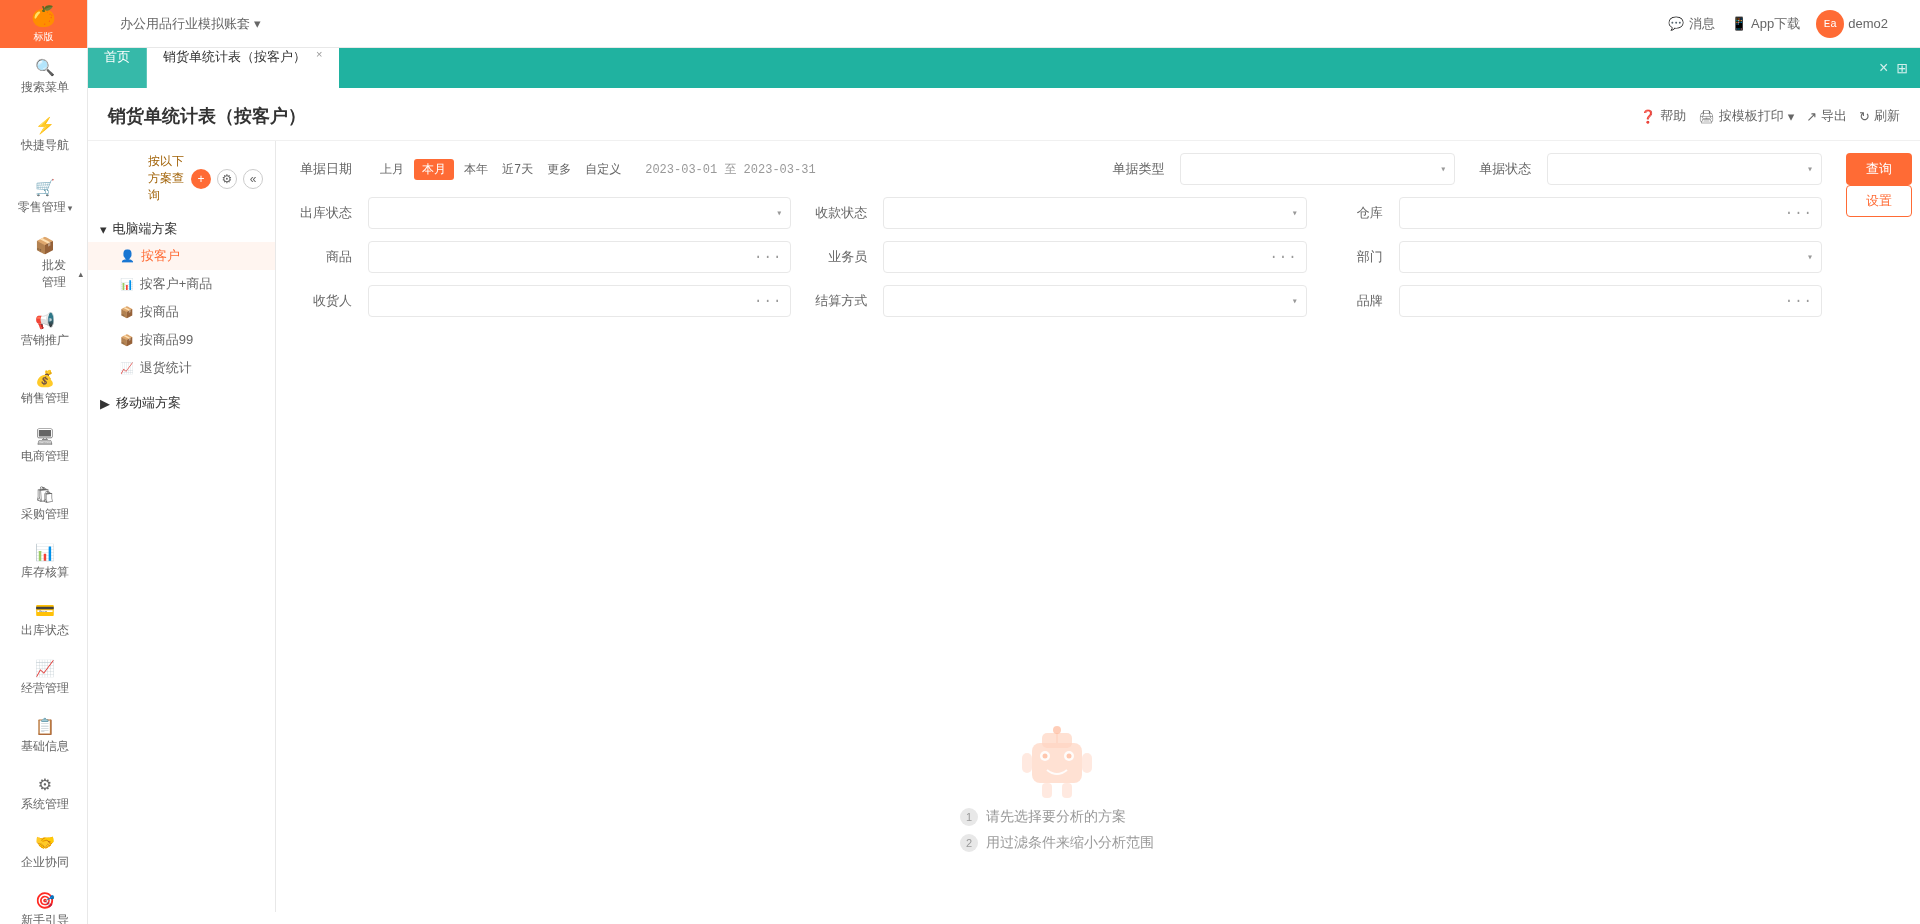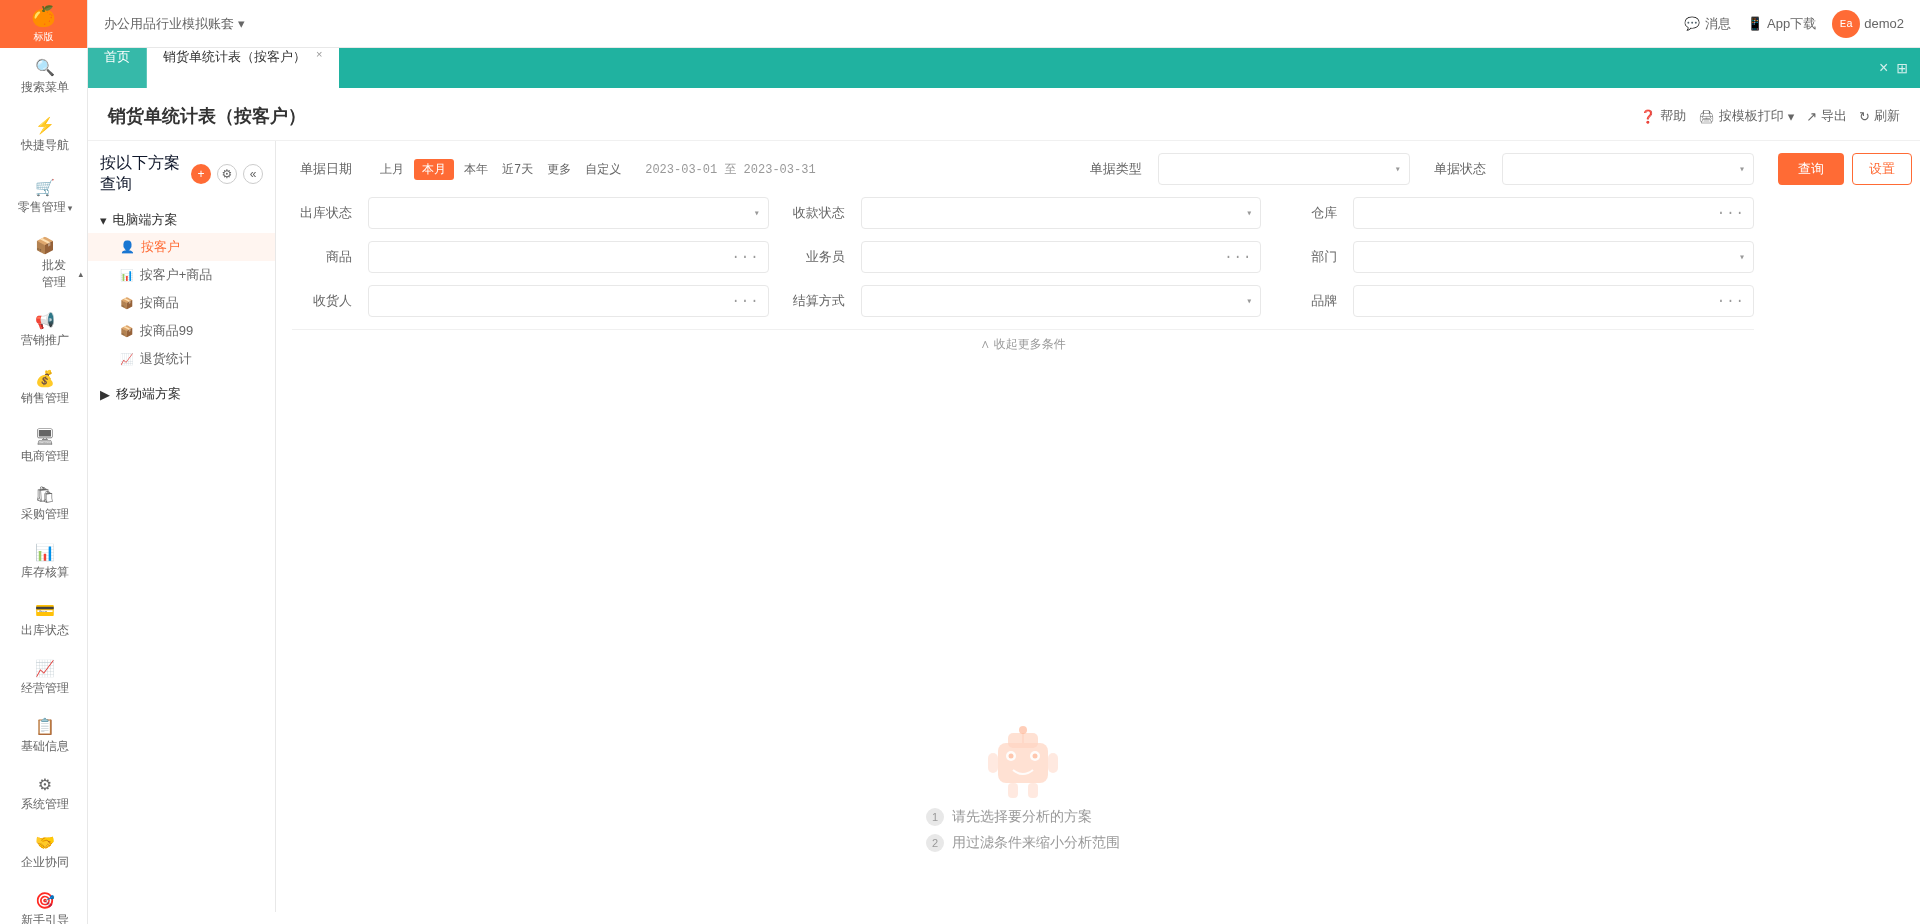--- a/index.html
+++ b/index.html
@@ -11,21 +11,21 @@
     .logo-icon { font-size: 20px; color: #fff; }
     .logo-text { font-size: 10px; color: #fff; margin-top: 2px; }
     .nav-item { width: 100%; padding: 10px 4px; display: flex; flex-direction: column; align-items: center; cursor: pointer; color: #666; font-size: 12px; border-left: 3px solid transparent; }
     .nav-item .nav-icon { font-size: 16px; margin-bottom: 2px; }
     .nav-divider { width: 60%; height: 1px; background: #eee; margin: 2px auto; }
 
     
     .main-container { flex: 1; display: flex; flex-direction: column; overflow: hidden; }
 
     
-    .top-header { height: 48px; background: #fff; border-bottom: 1px solid #e8e8e8; display: flex; align-items: center; justify-content: space-between; padding: 0 16px; flex-shrink: 0; }
+    .top-header { height: 48px; background: #fff; border-bottom: 1px solid #e8e8e8; display: flex; align-items: center; justify-content: space-between; padding: 0 32px; flex-shrink: 0; }
     .header-left { display: flex; align-items: center; gap: 8px; font-size: 13px; color: #666; }
     .header-selector { display: flex; align-items: center; gap: 4px; cursor: pointer; }
     .header-right { display: flex; align-items: center; gap: 16px; font-size: 13px; color: #666; }
     .header-right-item { display: flex; align-items: center; gap: 4px; cursor: pointer; }
     .avatar { width: 28px; height: 28px; border-radius: 50%; background: #ff6b35; display: flex; align-items: center; justify-content: center; color: #fff; font-size: 11px; font-family: Liberation Mono, monospace; }
 
     
     .tabs-bar { height: 40px; background: #20b2a0; display: flex; align-items: center; padding: 0 0; flex-shrink: 0; }
     .tab-item { height: 40px; padding: 0 16px; display: flex; align-items: flex-start; gap: 6px; cursor: pointer; font-size: 13px; color: rgba(255,255,255,0.8); border-right: 1px solid rgba(255,255,255,0.2); }
     .tab-item.home { background: rgba(255,255,255,0.1); color: #fff; }
@@ -39,21 +39,21 @@
     .page-title { font-size: 18px; font-weight: bold; color: #333; }
     .page-actions { display: flex; align-items: center; gap: 12px; font-size: 13px; color: #666; }
     .page-action-btn { display: flex; align-items: center; gap: 4px; cursor: pointer; color: #666; }
 
     
     .content-body { display: flex; height: calc(100% - 65px); }
 
     
     .scheme-panel { width: 188px; border-right: 1px solid #e8e8e8; padding: 8px 0; flex-shrink: 0; overflow-y: auto; }
     .scheme-header { display: flex; align-items: center; justify-content: space-between; padding: 4px 12px 8px; }
-    .scheme-title { font-size: 16px; color: #0f172a; }
+    .scheme-title { font-size: 12px; color: #a16207; margin-left: 48px; }
     .scheme-actions { display: flex; align-items: center; gap: 6px; }
     .scheme-action-icon { width: 20px; height: 20px; border-radius: 50%; background: #ff6b35; color: #fff; display: flex; align-items: center; justify-content: center; font-size: 12px; cursor: pointer; }
     .scheme-action-icon.outline { background: transparent; border: 1px solid #ccc; color: #666; }
     .scheme-group { padding: 4px 0; }
     .scheme-group-header { display: flex; align-items: center; gap: 6px; padding: 4px 12px; font-size: 13px; color: #333; cursor: pointer; }
     .scheme-item { padding: 5px 12px 5px 32px; font-size: 13px; color: #666; cursor: pointer; display: flex; align-items: center; gap: 6px; }
     .scheme-item.active { color: #ff6b35; background: #fff5f0; }
     .scheme-item-icon { font-size: 12px; color: inherit; }
 
     
@@ -66,21 +66,21 @@
     .date-quick-btns { display: flex; align-items: center; gap: 6px; margin-left: 8px; }
     .date-quick-btn { font-size: 12px; color: #666; cursor: pointer; padding: 2px 4px; border-radius: 3px; }
     .date-quick-btn.active { background: #ff6b35; color: #fff; padding: 2px 8px; border-radius: 3px; }
     .date-range { font-size: 12px; color: #999; margin-left: 4px; }
 
     .collapse-bar { text-align: center; padding: 6px; color: #999; font-size: 12px; cursor: pointer; border-top: 1px solid #f0f0f0; margin-bottom: 8px; }
 
     
     .query-btn { background: #ff6b35; color: #fff; border: none; border-radius: 4px; padding: 6px 20px; font-size: 13px; cursor: pointer; height: 32px; }
     .settings-btn { background: #fff; color: #ff6b35; border: 1px solid #ff6b35; border-radius: 4px; padding: 6px 16px; font-size: 13px; cursor: pointer; height: 32px; }
-    .query-actions { display: flex; flex-direction: row; gap: 8px; padding: 12px 8px; flex-shrink: 0; }
+    .query-actions { display: flex; flex-direction: column; gap: 0; padding: 12px 8px; flex-shrink: 0; }
 
     
     .empty-state { display: flex; flex-direction: column; align-items: center; justify-content: center; padding: 60px 20px; }
     .empty-tips { display: flex; flex-direction: column; gap: 8px; }
     .empty-tip { display: flex; align-items: center; gap: 8px; font-size: 14px; color: #999; }
     .tip-num { width: 18px; height: 18px; border-radius: 50%; background: #e8e8e8; color: #999; display: flex; align-items: center; justify-content: center; font-size: 11px; }
 
     
     .robot-svg { width: 100px; height: 100px; opacity: 0.6; }
   </style>
@@ -353,24 +353,20 @@
             <div class="filter-control" style="flex:1;">
               <span class="filter-control-arrow">▾</span>
             </div>
 
             <span class="filter-label">品牌</span>
             <div class="filter-control" style="flex:1;">
               <span class="filter-control-dots">···</span>
             </div>
           </div>
 
-          <div class="collapse-bar">
-            <span>∧</span>
-            <span>收起更多条件</span>
-          </div>
 
         </div>
 
         <div class="empty-state">
 
           <svg class="robot-svg" viewBox="0 0 100 100" xmlns="http://www.w3.org/2000/svg">
             <rect x="25" y="35" width="50" height="40" rx="8" fill="#ffb899" opacity="0.7"></rect>
             <rect x="35" y="25" width="30" height="15" rx="5" fill="#ffb899" opacity="0.7"></rect>
             <line x1="50" y1="25" x2="50" y2="35" stroke="#ffb899" stroke-width="2" opacity="0.7"></line>
             <circle cx="50" cy="22" r="4" fill="#ff8c5a" opacity="0.7"></circle>

